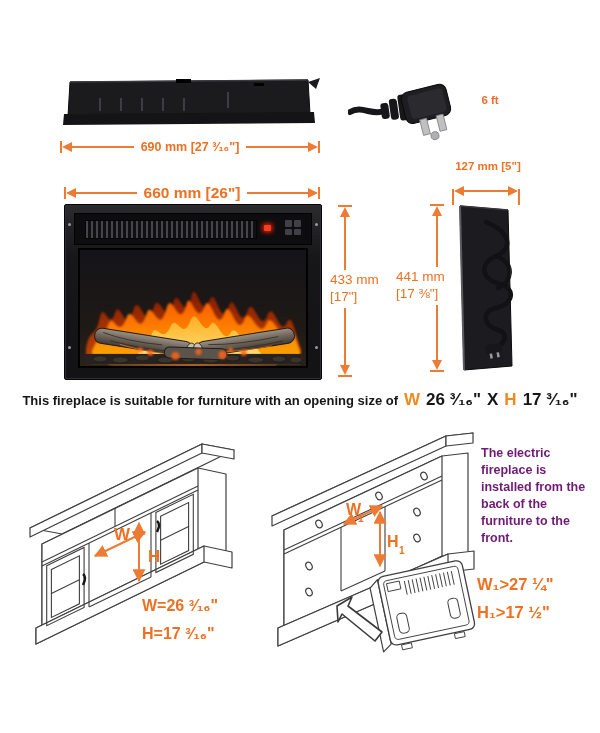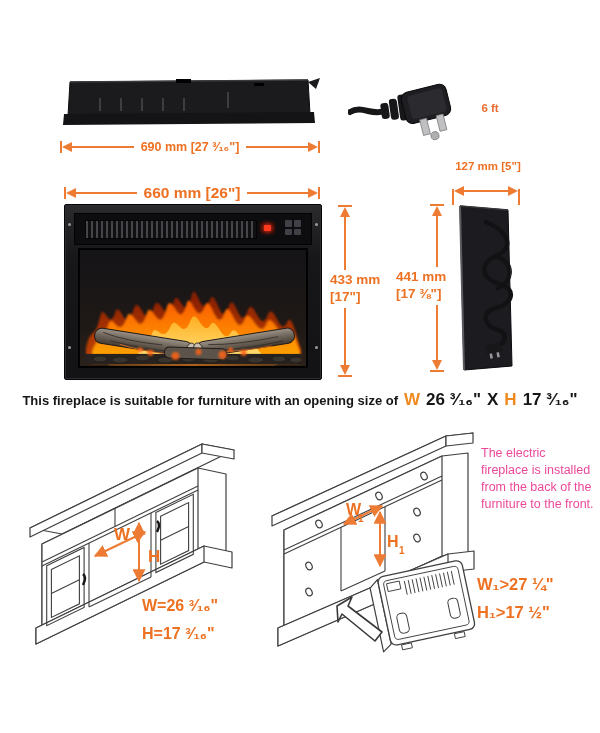--- a/index.html
+++ b/index.html
@@ -13,29 +13,29 @@
   .harrow .tk{width:2px;height:12px;background:#ee7b33;}
   .harrow .tkdn{width:2px;height:16px;background:#ee7b33;transform:translateY(6px);}
   .harrow .hdL{width:0;height:0;border:5px solid transparent;border-left:none;border-right:10px solid #ee7b33;}
   .harrow .hdR{width:0;height:0;border:5px solid transparent;border-right:none;border-left:10px solid #ee7b33;}
   .harrow .lbl{margin:0 7px;font-weight:bold;color:#ed7122;white-space:nowrap;}
   .varrow{position:absolute;display:flex;flex-direction:column;align-items:center;}
   .varrow .vln{width:2px;flex:1;background:#ee7b33;}
   .varrow .htk{height:2px;width:14px;background:#ee7b33;}
   .varrow .hdU{width:0;height:0;border:5px solid transparent;border-top:none;border-bottom:10px solid #ee7b33;}
   .varrow .hdD{width:0;height:0;border:5px solid transparent;border-bottom:none;border-top:10px solid #ee7b33;}
-  .vlabel{position:absolute;background:#fff;color:#ed7122;font-weight:bold;font-size:13.5px;
+  .vlabel{position:absolute;background:#fff;color:#ed7122;font-weight:normal;font-size:13.5px;
           line-height:1.25;padding:2px 2px;z-index:5;white-space:nowrap;}
 
   .dim-lbl-sm{font-size:12.5px;}
   .dim-lbl-lg{font-size:15.5px;}
 
   
   .cord-label{position:absolute;left:420px;top:92px;width:140px;text-align:center;
-              color:#ed6b2f;font-weight:bold;font-size:11.5px;line-height:1.55;margin-top:8px;}
+              color:#ed6b2f;font-weight:bold;font-size:11.5px;line-height:1.55;}
 
   
   #front-view{position:absolute;left:64px;top:204px;width:256px;height:174px;
               background:linear-gradient(180deg,#2b2b2e,#17171a 30%,#131316);
               border:1px solid #050507;border-radius:2px;box-shadow:inset 0 0 0 1px #2e2e32;}
   .fv-top{position:absolute;left:9px;top:8px;right:9px;height:30px;background:#0d0d0f;border:1px solid #030304;}
   .fv-grille{position:absolute;left:10px;top:6px;width:170px;height:17px;
              background:repeating-linear-gradient(90deg,#45454a 0 2px,#101013 2px 5px);border:1px solid #050506;}
   .fv-led{position:absolute;right:36px;top:8px;width:15px;height:11px;background:#240705;border-radius:2px;
           display:flex;align-items:center;justify-content:center;}
@@ -51,22 +51,22 @@
   
   .suitability{position:absolute;left:0;right:0;top:390px;display:flex;justify-content:center;
                align-items:baseline;column-gap:6px;white-space:nowrap;text-align:center;}
   .suit-prefix{font-size:13px;font-weight:bold;color:#161616;}
   .suit-wh{font-size:17px;font-weight:bold;color:#f08a1f;}
   .suit-big{font-size:17px;font-weight:bold;color:#161616;}
 
   
   .equation{position:absolute;color:#ed7122;font-weight:bold;font-size:16px;white-space:nowrap;}
   .requirement{position:absolute;color:#ed7122;font-weight:bold;font-size:16.5px;white-space:nowrap;}
-  .install-note{position:absolute;left:481px;top:445px;width:114px;color:#ec4899;
-                font-weight:normal;font-size:12.5px;line-height:17px;}
+  .install-note{position:absolute;left:481px;top:445px;width:114px;color:#701a75;
+                font-weight:bold;font-size:12.5px;line-height:17px;}
 
   .linework{stroke:#3f3f3f;fill:#ffffff;stroke-width:1.2;stroke-linejoin:round;}
   .lw-line{stroke:#3f3f3f;fill:none;stroke-width:1.1;}
   .orange-arrow{stroke:#ee7b33;stroke-width:2;fill:none;}
   .svg-dim-label{fill:#ed7122;font-weight:bold;font-family:"Liberation Sans","DejaVu Sans",sans-serif;}
 </style>
 </head>
 <body>
 
 <div class="canvas">

